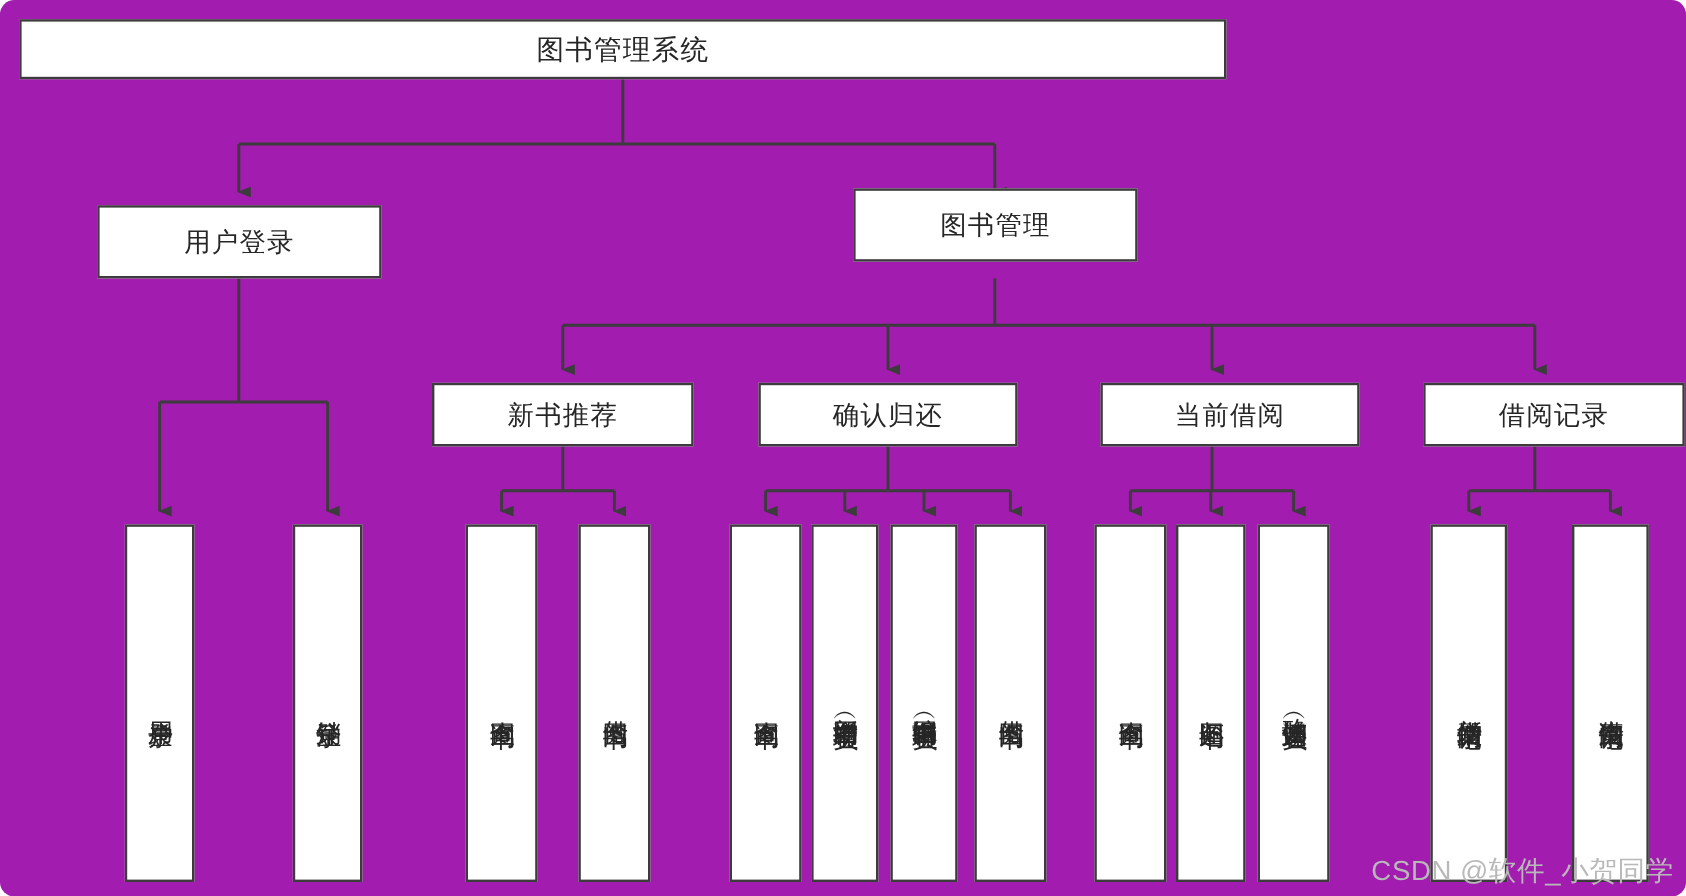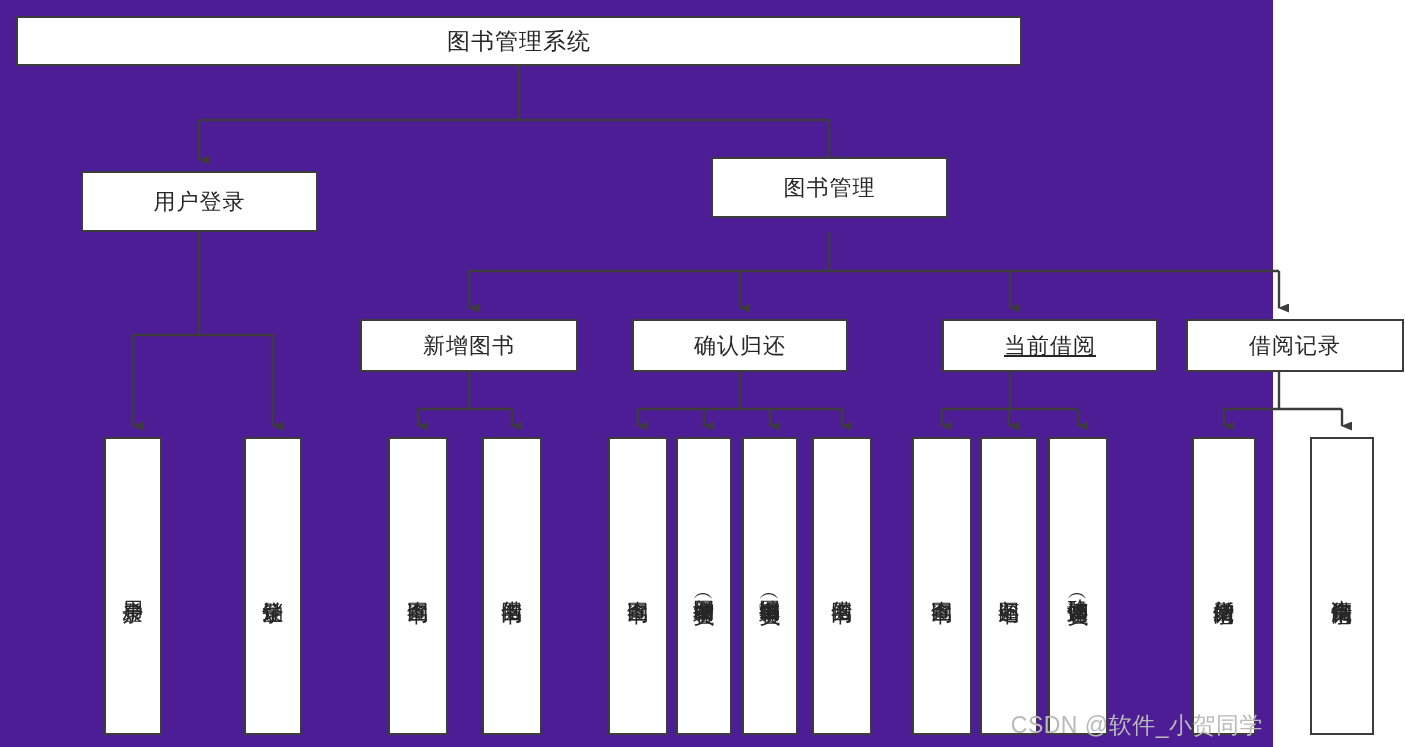--- a/index.html
+++ b/index.html
@@ -1,18 +1,18 @@
 <!DOCTYPE html>
 <html><head>
 <meta charset="utf-8">
 <style>
   html,body{margin:0;padding:0;background:#ffffff;}
   body{width:1405px;height:747px;overflow:hidden;
        font-family:"Liberation Sans","DejaVu Sans",sans-serif;}
-  #stage{position:relative;width:1273px;height:747px;background:#4c1d95;}
+  #stage{position:relative;width:1405px;height:747px;background:#a21caf;border-radius:12px;}
   svg#wires{position:absolute;left:0;top:0;width:1405px;height:747px;}
 
   .node{position:absolute;box-sizing:border-box;background:#ffffff;
         border:2px solid #3c3c3c;display:flex;align-items:center;
         justify-content:center;color:#262626;}
   .node.h{font-size:22px;letter-spacing:1px;white-space:nowrap;}
   .node.v{font-size:21px;line-height:1.12;letter-spacing:1px;
           writing-mode:vertical-rl;text-orientation:upright;
           align-items:center;justify-content:center;padding:6px 0;}
   .node.root{font-size:23px;}
@@ -66,23 +66,23 @@
         <line x1="1224" y1="409" x2="1342" y2="409"></line>
         <line x1="1224" y1="409" x2="1224" y2="426" marker-end="url(#arrow)"></line>
         <line x1="1342" y1="409" x2="1342" y2="426" marker-end="url(#arrow)"></line>
       </g>
   </svg>
 
   <div id="nodes">
       <div class="node h root" style="left: 16px; top: 16px; width: 1006px; height: 50px;">图书管理系统</div>
       <div class="node h" style="left: 81px; top: 171px; width: 237px; height: 61px;">用户登录</div>
       <div class="node h" style="left: 711px; top: 157px; width: 237px; height: 61px;">图书管理</div>
-      <div class="node h" style="left: 360px; top: 319px; width: 218px; height: 53px;">新增图书</div>
+      <div class="node h" style="left: 360px; top: 319px; width: 218px; height: 53px;">新书推荐</div>
       <div class="node h" style="left: 632px; top: 319px; width: 216px; height: 53px;">确认归还</div>
-      <div class="node h" style="left: 942px; top: 319px; width: 216px; height: 53px; text-decoration: underline;">当前借阅</div>
+      <div class="node h" style="left: 917px; top: 319px; width: 216px; height: 53px;">当前借阅</div>
       <div class="node h" style="left: 1186px; top: 319px; width: 218px; height: 53px;">借阅记录</div>
       <div class="node v" style="left: 104px; top: 437px; width: 58px; height: 298px;">用户登录</div>
       <div class="node v" style="left: 244px; top: 437px; width: 58px; height: 298px;">注销登录</div>
       <div class="node v" style="left: 388px; top: 437px; width: 60px; height: 298px;">查询图书</div>
       <div class="node v" style="left: 482px; top: 437px; width: 60px; height: 298px;">借阅图书</div>
       <div class="node v" style="left: 608px; top: 437px; width: 60px; height: 298px;">查询图书</div>
       <div class="node v" style="left: 676px; top: 437px; width: 56px; height: 298px;">新增图书（管理员）</div>
       <div class="node v" style="left: 742px; top: 437px; width: 56px; height: 298px;">编辑图书（管理员）</div>
       <div class="node v" style="left: 812px; top: 437px; width: 60px; height: 298px;">借阅图书</div>
       <div class="node v" style="left: 912px; top: 437px; width: 60px; height: 298px;">查询图书</div>

